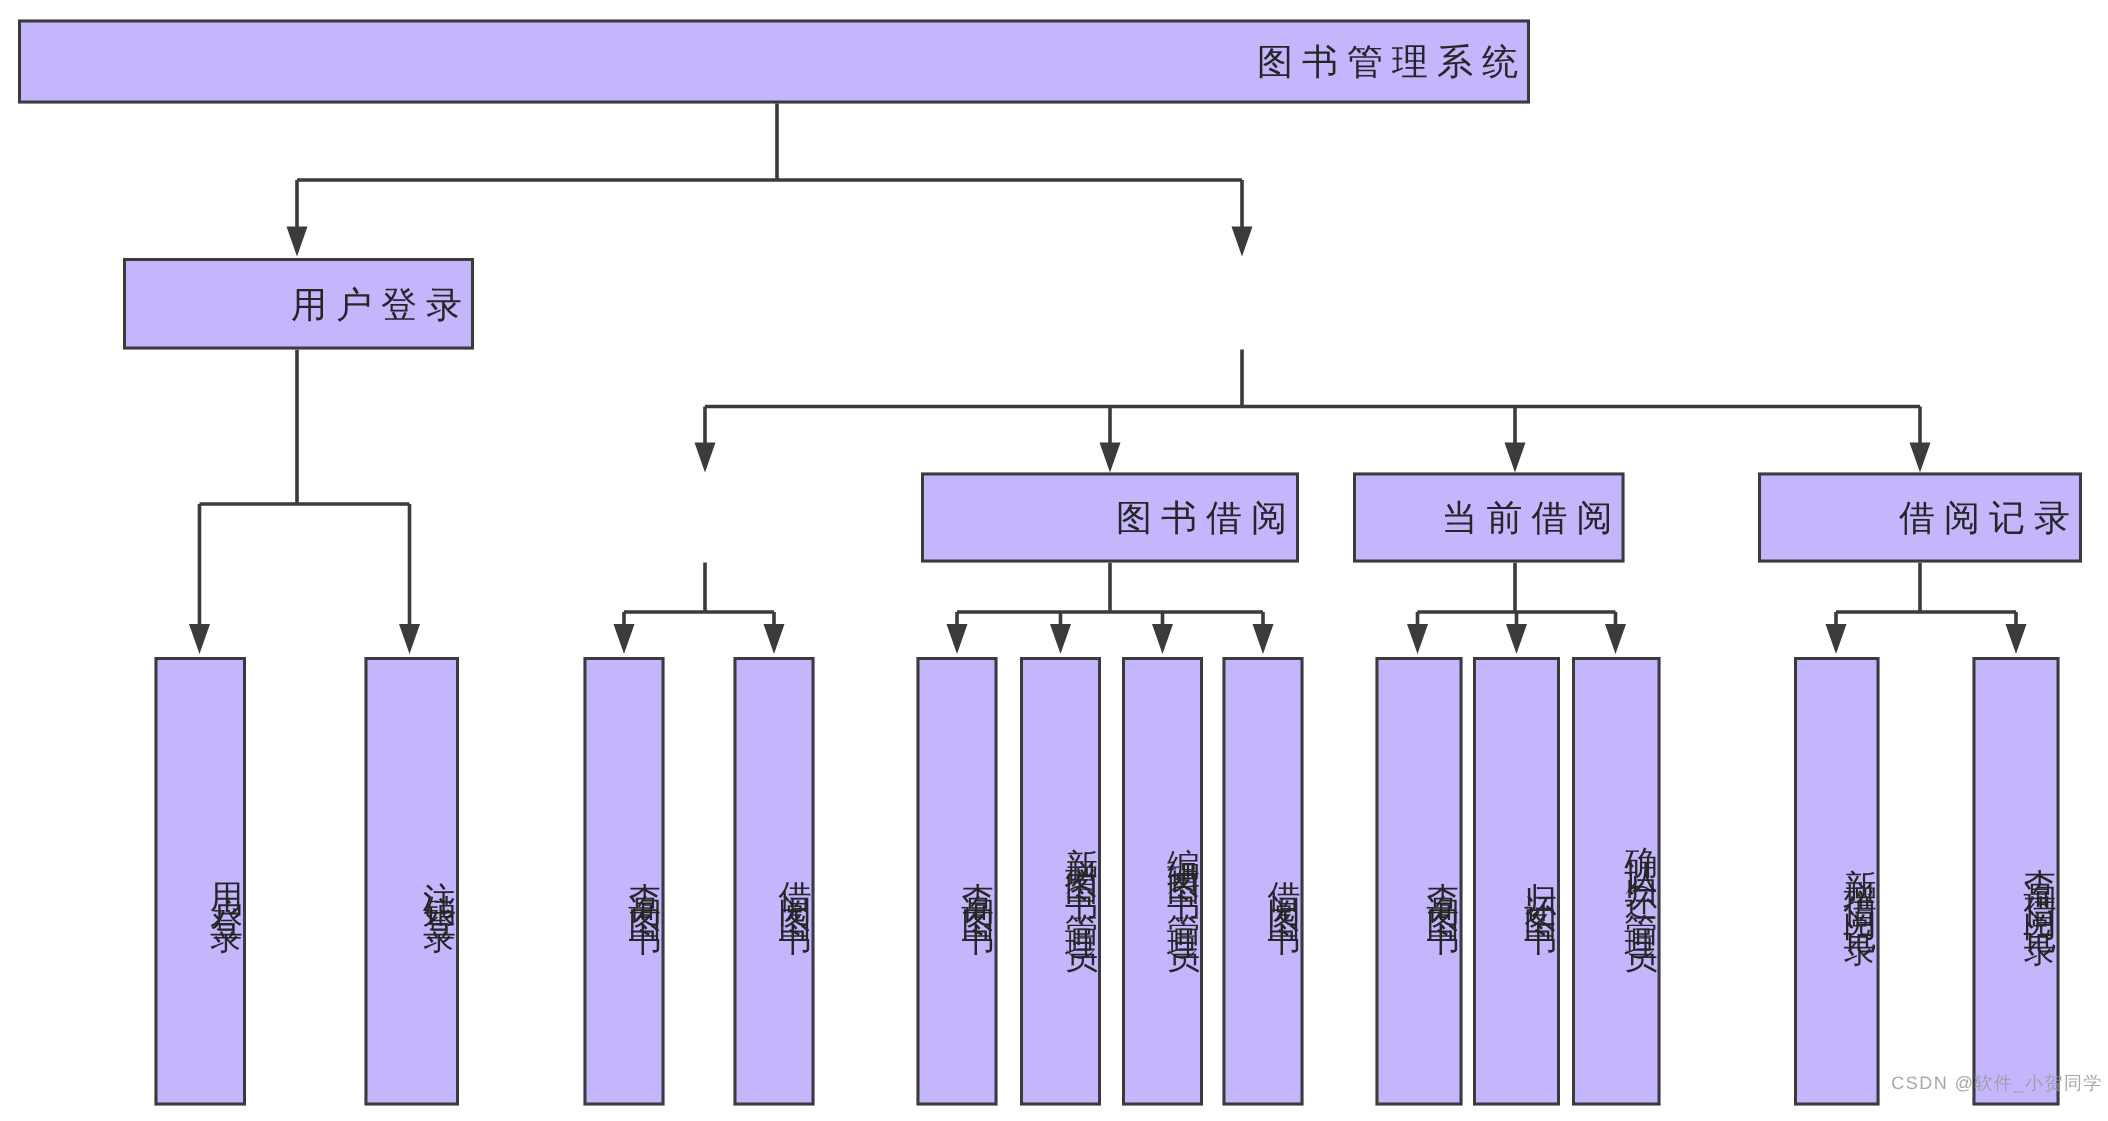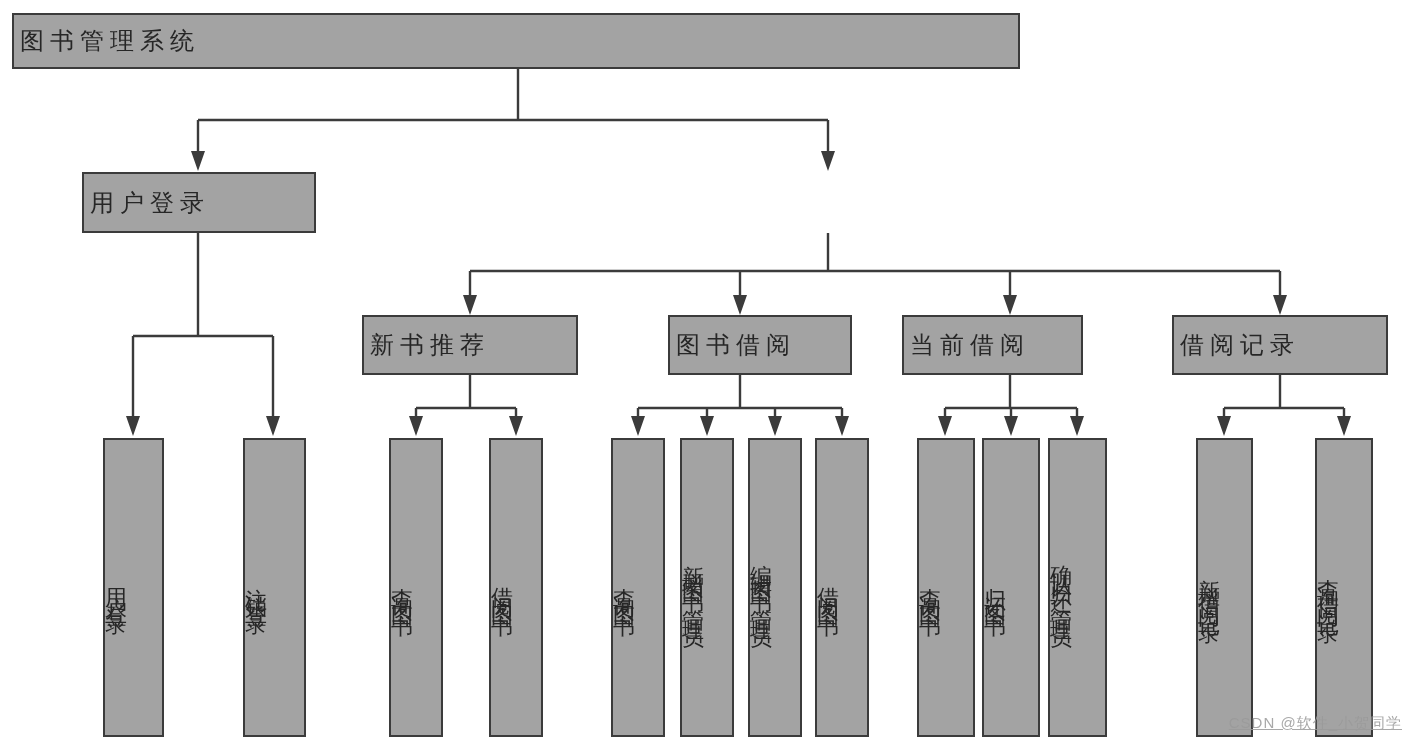--- a/index.html
+++ b/index.html
@@ -9,40 +9,39 @@
     background: var(--bg, #ffffff);
     font-family: "Liberation Sans", sans-serif;
     overflow:hidden;
   }
   svg.connectors { position:absolute; left:0; top:0; z-index:1; }
   .connectors .line   { fill:none; stroke:var(--line,#3b3b3b); stroke-width:2.4; }
   .connectors .arrow  { fill:var(--line,#3b3b3b); stroke:none; }
   .node {
     position:absolute; box-sizing:border-box; z-index:2;
     border:2.4px solid var(--line,#3b3b3b);
-    background:#a3a3a3;
+    background:#c4b5fd;
     color:var(--text,#262626);
-    display:flex; align-items:center; justify-content:flex-start;
+    display:flex; align-items:center; justify-content:flex-end;
     white-space:nowrap;
   }
   .hbox { font-size:24px; letter-spacing:6px; text-indent:6px; }
   .vbox .vtext {
     writing-mode:vertical-rl;
     text-orientation:mixed;
     font-size:22px;
     letter-spacing:9px;
     line-height:1;
   }
   .watermark {
     position:absolute; z-index:5;
     top:714px; right:3px;
-    font-size:15px; letter-spacing:1px;
+    font-size:12px; letter-spacing:1px;
     color:var(--wm,#9a9a9a);
     opacity:0.85;
-    text-decoration:underline;
   }
 </style>
 </head>
 <body>
 
 <div class="stage">
 
   <svg class="connectors" width="1405" height="747" viewBox="0 0 1405 747">
 
     <path class="line" d="M518 68 V120 M198 120 H828 M198 120 V156 M828 120 V156"></path>
@@ -82,24 +81,21 @@
   </svg>
 
   <div class="node hbox" style="left:12px;top:13px;width:1008px;height:56px">
     <span>图书管理系统</span>
   </div>
 
   <div class="node hbox" style="left:82px;top:172px;width:234px;height:61px">
     <span>用户登录</span>
   </div>
 
-  <div class="node hbox" style="left:362px;top:315px;width:216px;height:60px">
-    <span>新书推荐</span>
-  </div>
-  <div class="node hbox" style="left:668px;top:315px;width:184px;height:60px">
+  <div class="node hbox" style="left:614px;top:315px;width:252px;height:60px">
     <span>图书借阅</span>
   </div>
   <div class="node hbox" style="left:902px;top:315px;width:181px;height:60px">
     <span>当前借阅</span>
   </div>
   <div class="node hbox" style="left:1172px;top:315px;width:216px;height:60px">
     <span>借阅记录</span>
   </div>
 
   <div class="node vbox" style="left:103px;top:438px;width:61px;height:299px">

